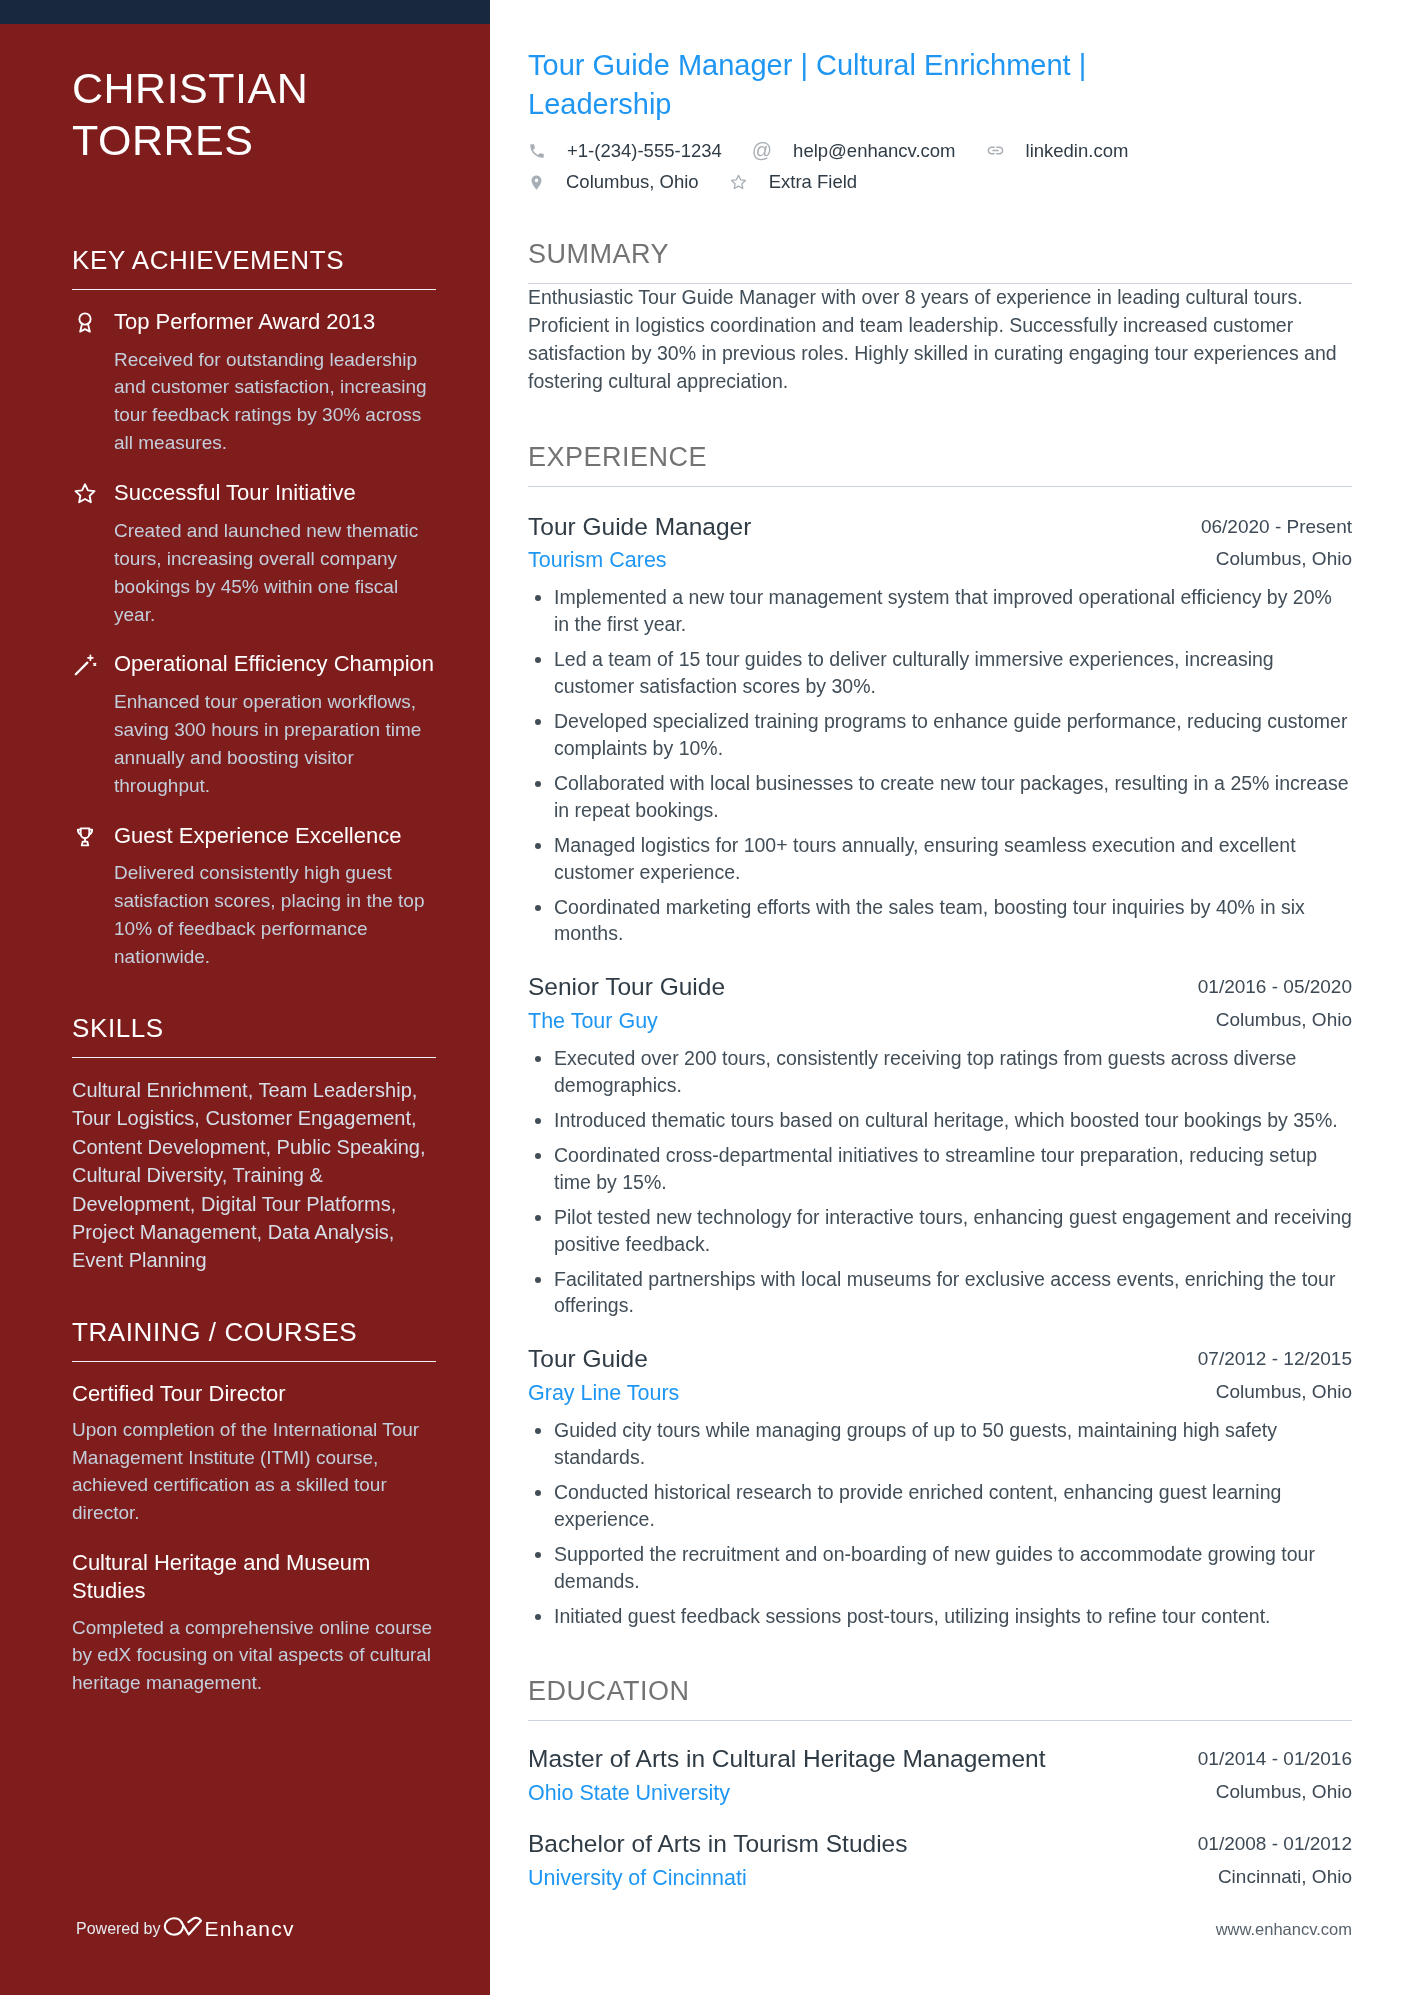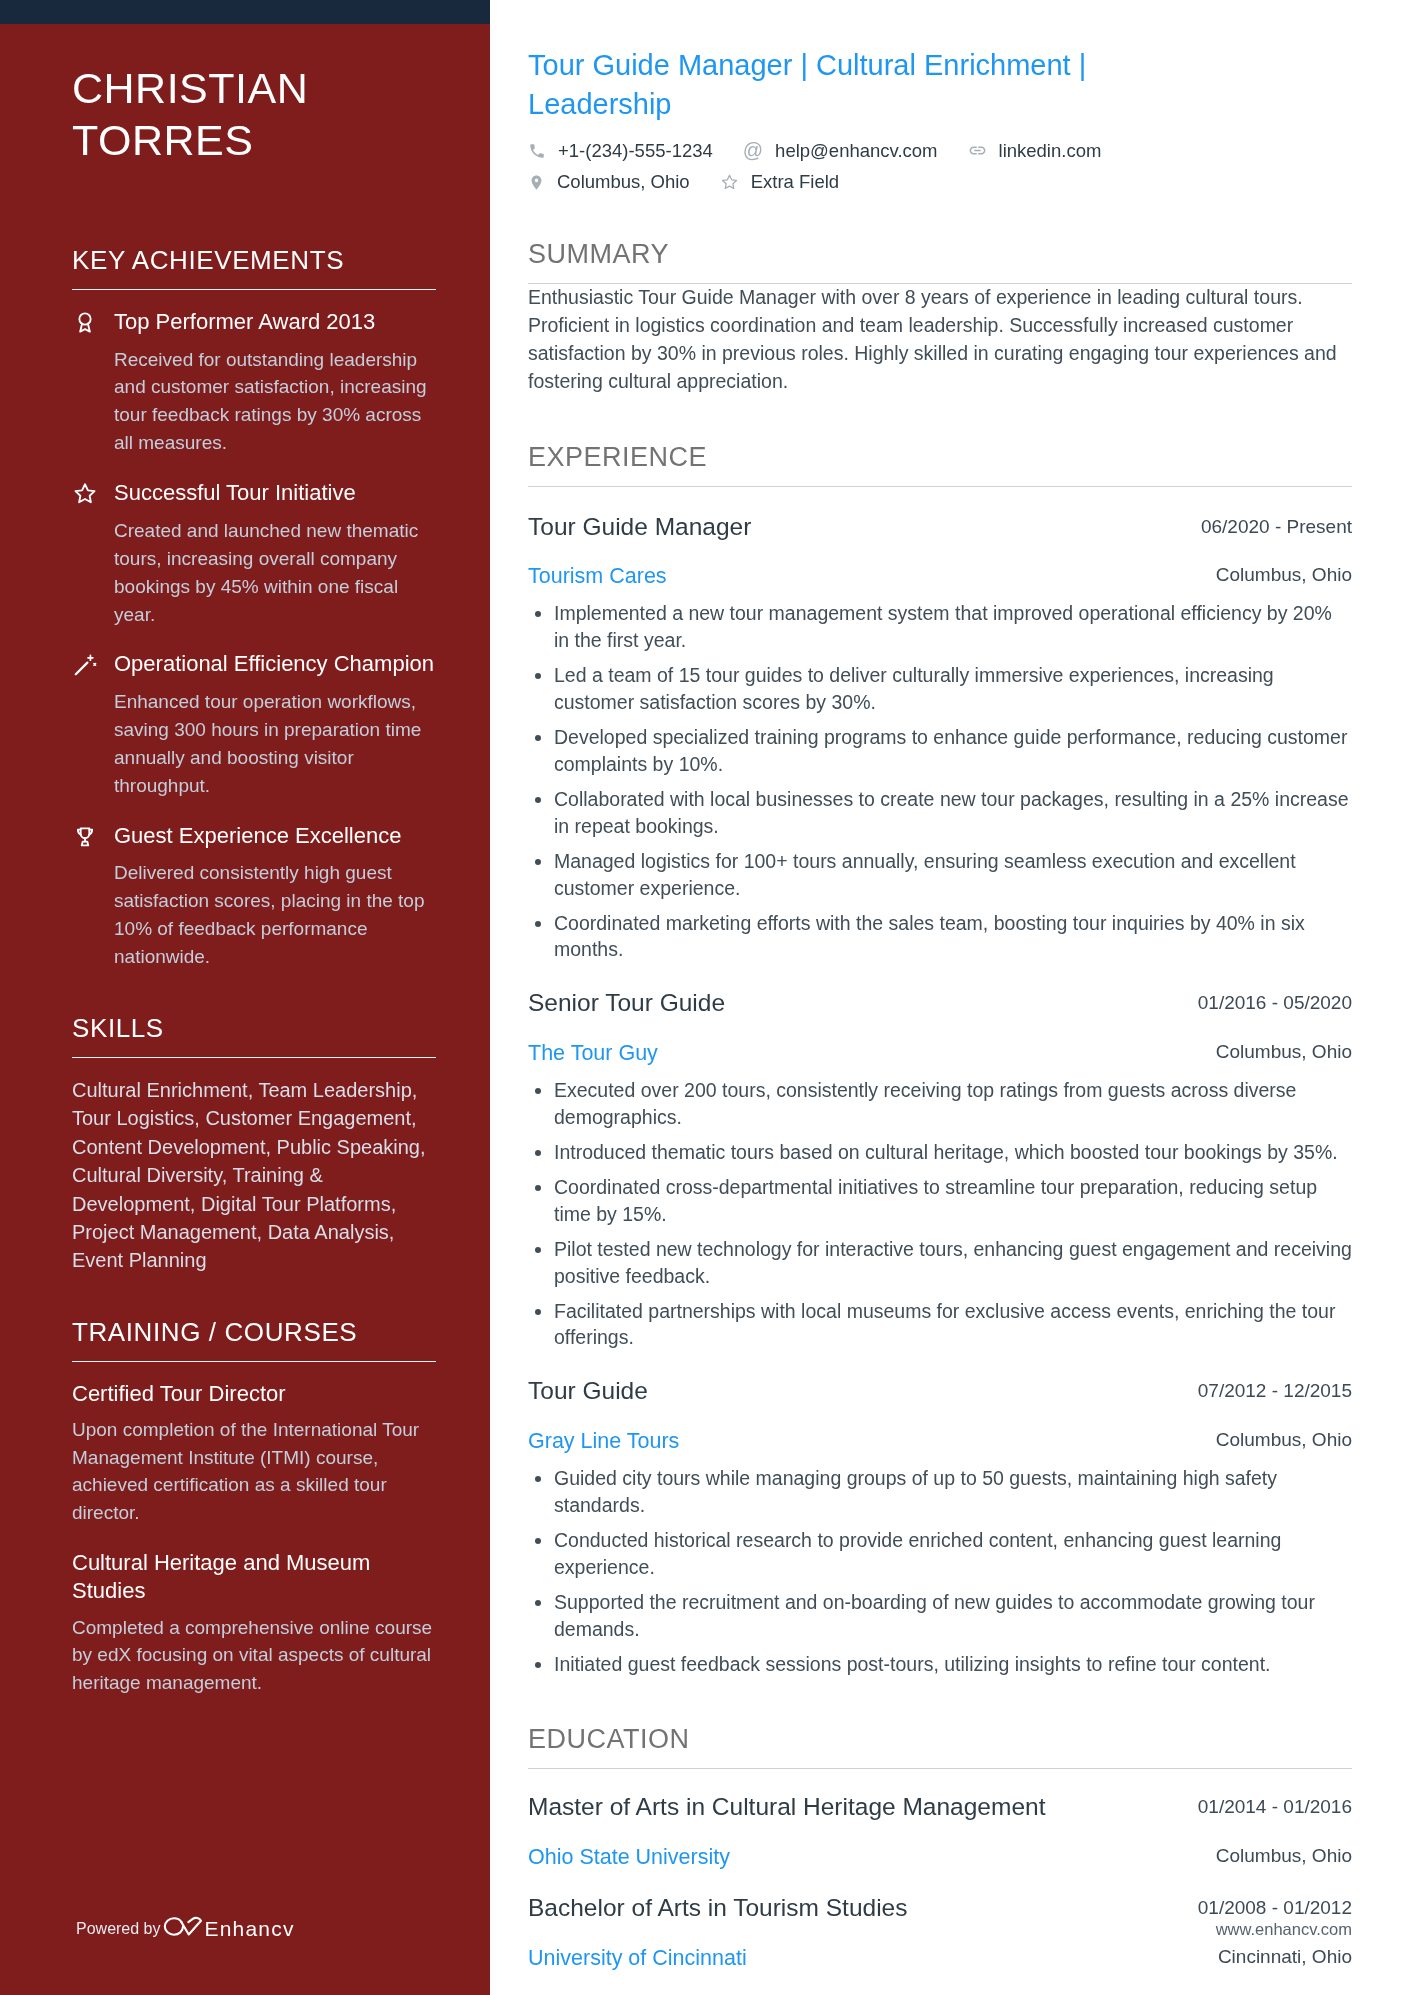--- a/index.html
+++ b/index.html
@@ -37,34 +37,34 @@
   }
   .powered-by { font-size: 16px; color: #e6ebf1; }
   .brand-name { font-size: 21px; color: #ffffff; letter-spacing: 1.2px; }
   
   .main { flex: 1; padding: 46px 58px 0 38px; position: relative; }
   .headline {
     font-size: 29px; color: #1e96f2; font-weight: 500; line-height: 1.33;
     max-width: 700px; margin: 0 0 16px 0;
   }
   .contact-row { display: flex; align-items: center; gap: 30px; margin-bottom: 9px; }
-  .contact-item { display: flex; align-items: center; gap: 12px; font-size: 18.5px; color: #2f3b45; }
+  .contact-item { display: flex; align-items: center; gap: 21px; font-size: 18.5px; color: #2f3b45; }
   .contact-icon { color: #a7aeb5; display: flex; align-items: center; }
   .at-glyph { font-size: 20px; color: #a7aeb5; }
   .section { margin-top: 46px; }
   .section-title {
     font-size: 27px; font-weight: 500; color: #737373; letter-spacing: 0.5px;
     margin: 0; padding-bottom: 13px; border-bottom: 1.5px solid #ccd3da;
   }
   .summary-text { font-size: 19.5px; line-height: 1.43; color: #414d57; margin: 0 0 0 0; }
   .job { margin-top: 24px; }
   .row-split { display: flex; justify-content: space-between; align-items: flex-start; }
   .job-role { font-size: 24.5px; font-weight: 500; color: #2f3b45; margin: 0; line-height: 1.3; }
   .job-dates { font-size: 19px; color: #3d4954; white-space: nowrap; padding-top: 5px; }
-  .job-sub { margin-top: 22px; }
+  .job-sub { margin-top: 6px; }
   .job-company { font-size: 21.5px; font-weight: 500; color: #1e96f2; }
   .job-location { font-size: 19px; color: #3d4954; white-space: nowrap; }
   .bullets { margin: 11px 0 0 0; padding-left: 26px; }
   .bullets li { font-size: 19.5px; line-height: 1.38; color: #414d57; margin-bottom: 8px; }
   .edu { margin-top: 22px; }
   .degree { font-size: 24.5px; font-weight: 500; color: #2f3b45; margin: 0; line-height: 1.32; max-width: 520px; }
   .site-footer { position: absolute; right: 58px; bottom: 56px; font-size: 16.5px; color: #57626c; }
 </style>
 </head>
 <body>

